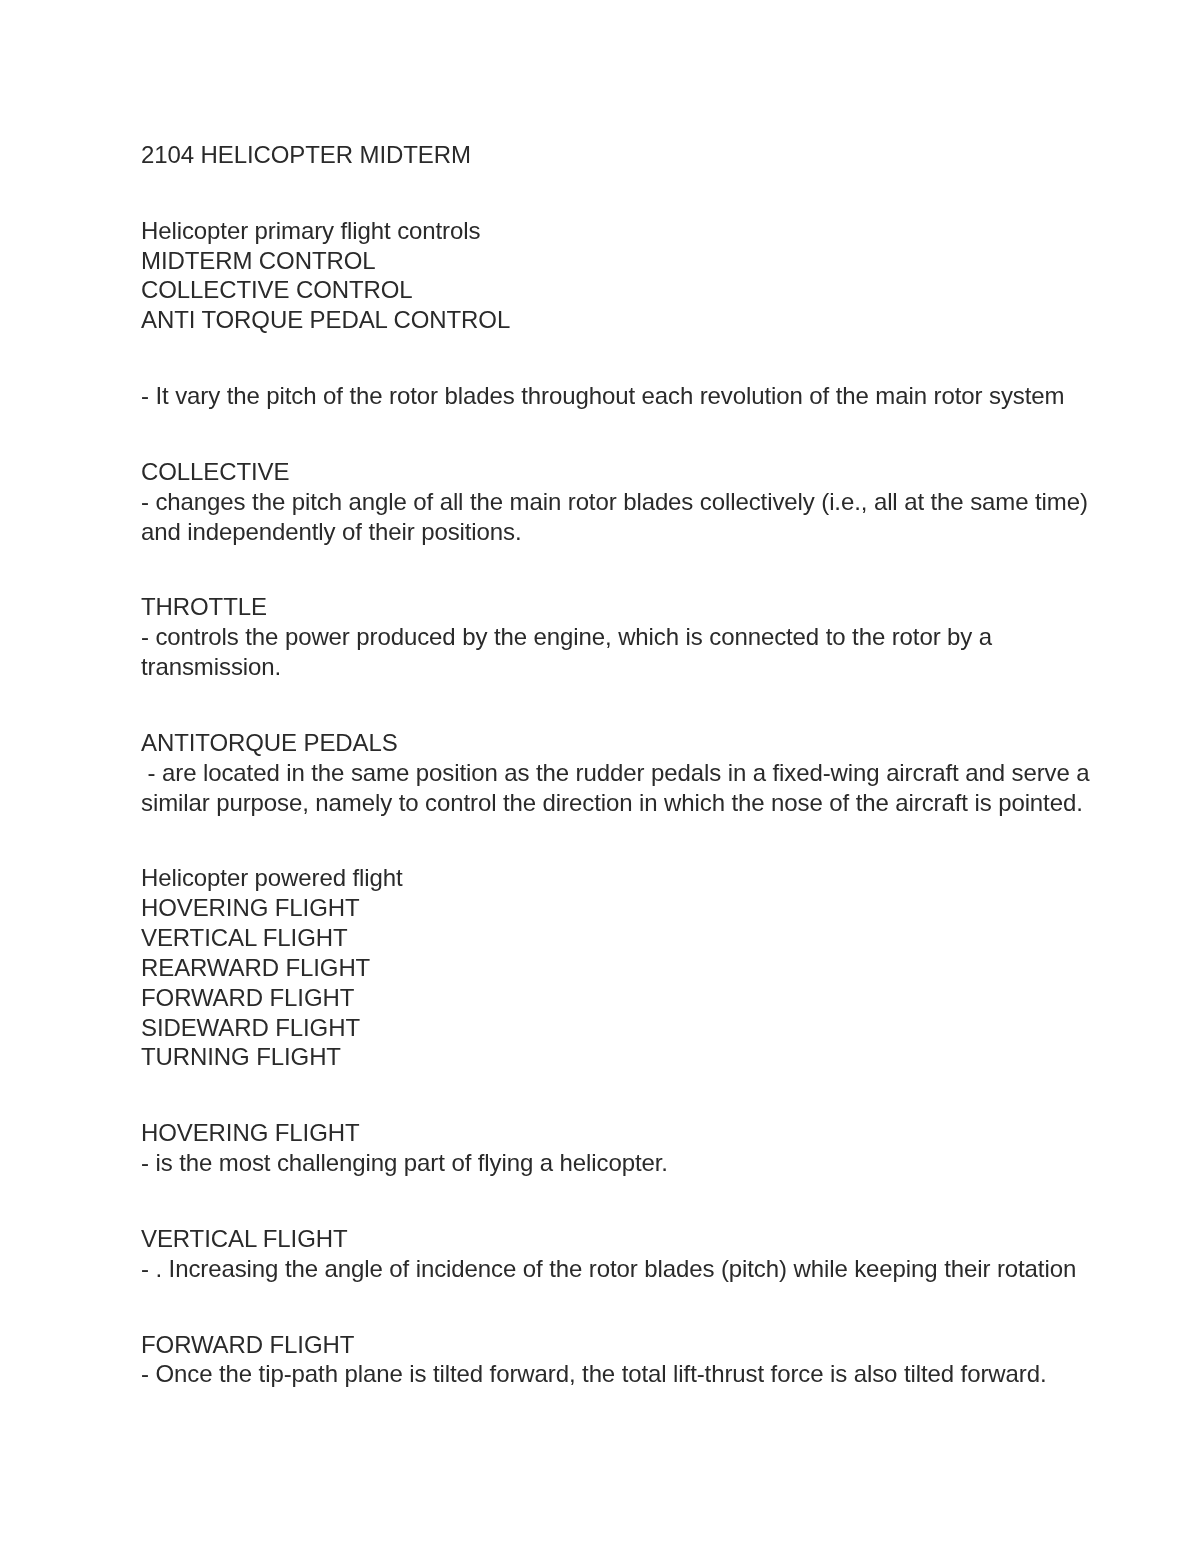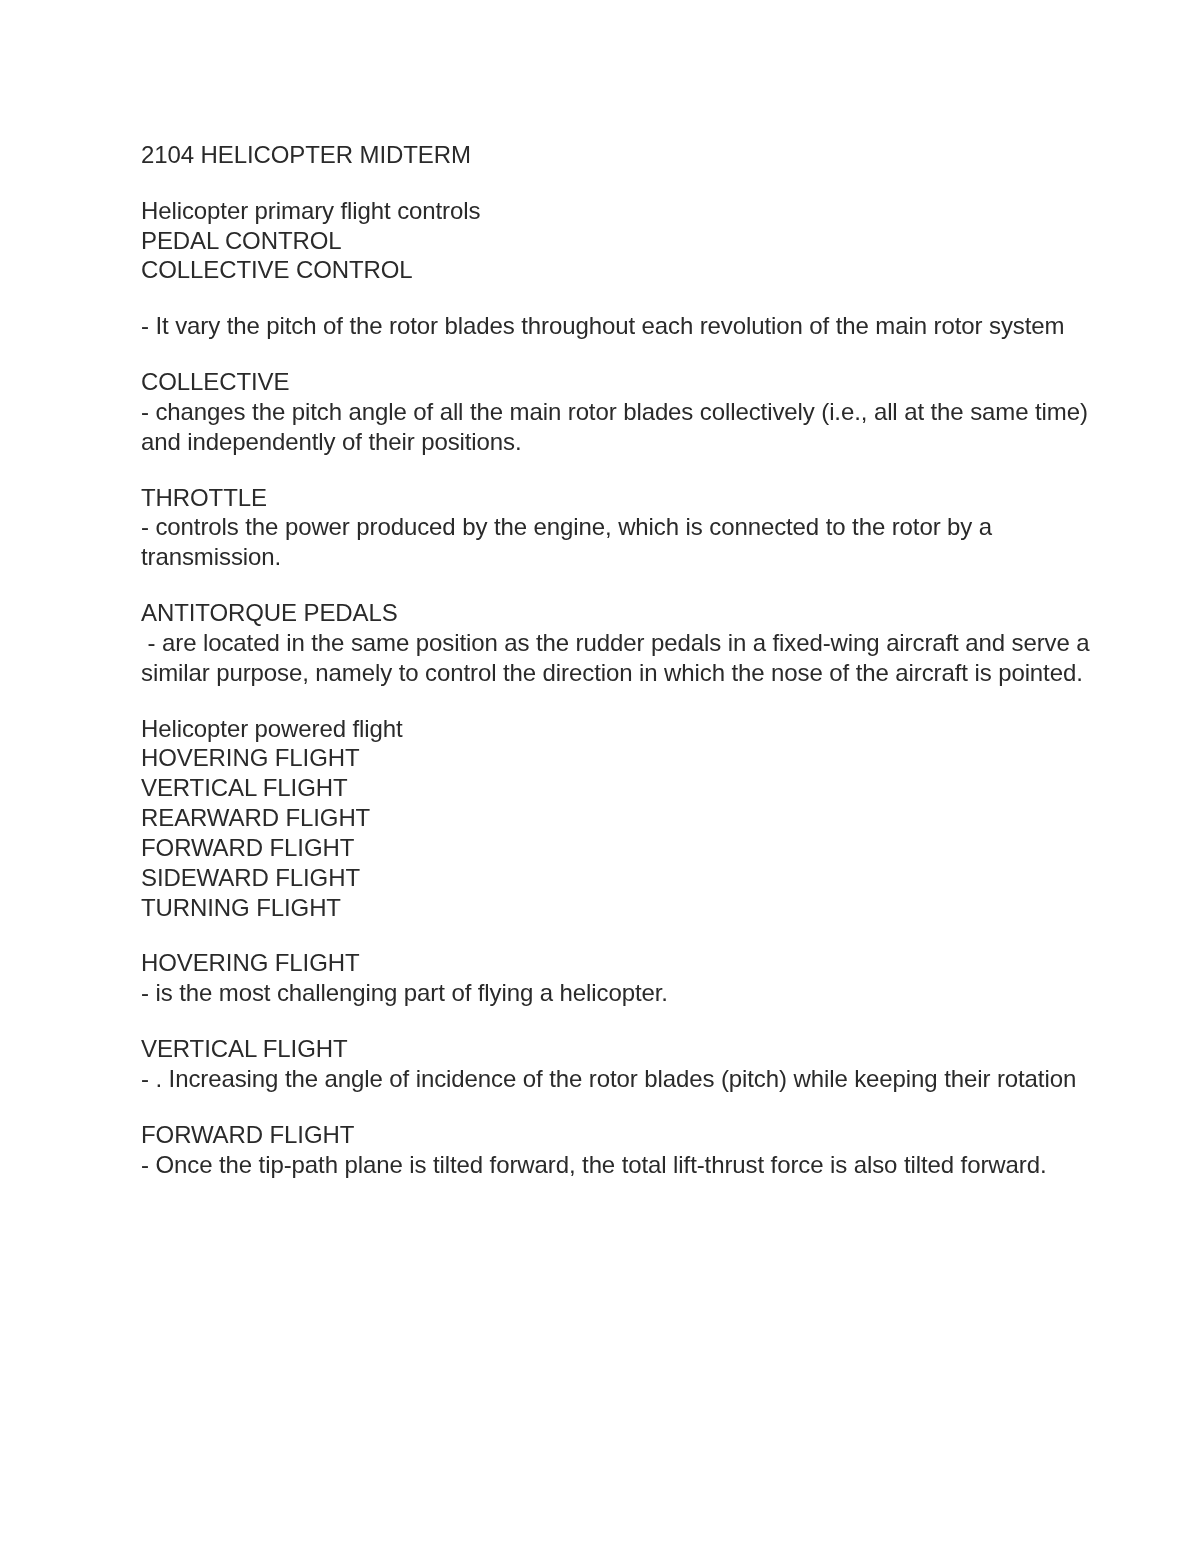--- a/index.html
+++ b/index.html
@@ -9,34 +9,35 @@
     left: 141px;
     top: 140px;
     width: 920px;
     font-family: Liberation Sans, sans-serif;
     font-size: 24px;
     line-height: 29.83px;
     color: #2a2a2a;
     letter-spacing: -0.1px;
   }
   .line { display: block; white-space: pre; min-height: 29.83px; }
-  .section { display: block; margin-top: 26px; }
+  .section { display: block; margin-top: 46px; }
   .title { display: block; }
 </style>
 </head>
 <body>
 
 <div class="page">
 
   <span class="line title">2104 HELICOPTER MIDTERM</span>
 
   <div class="section">
     <span class="line">Helicopter primary flight controls</span>
-    <span class="line">PEDAL CONTROL</span>
+    <span class="line">MIDTERM CONTROL</span>
     <span class="line">COLLECTIVE CONTROL</span>
+    <span class="line">ANTI TORQUE PEDAL CONTROL</span>
   </div>
 
   <div class="section">
     <span class="line">- It vary the pitch of the rotor blades throughout each revolution of the main rotor system</span>
   </div>
 
   <div class="section">
     <span class="line">COLLECTIVE</span>
     <span class="line">- changes the pitch angle of all the main rotor blades collectively (i.e., all at the same time)</span>
     <span class="line">and independently of their positions.</span>

